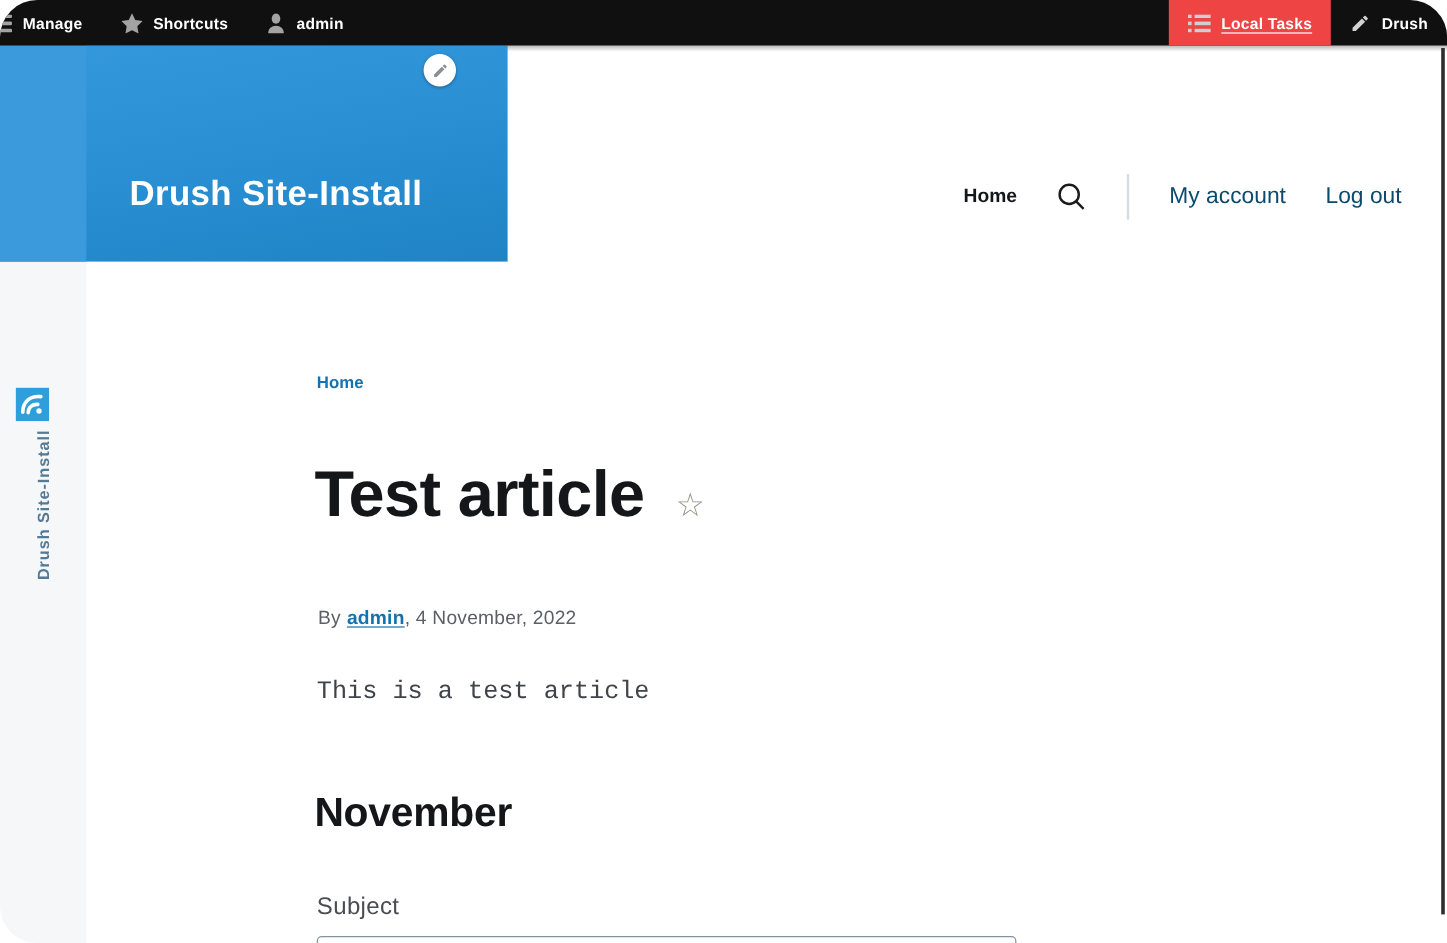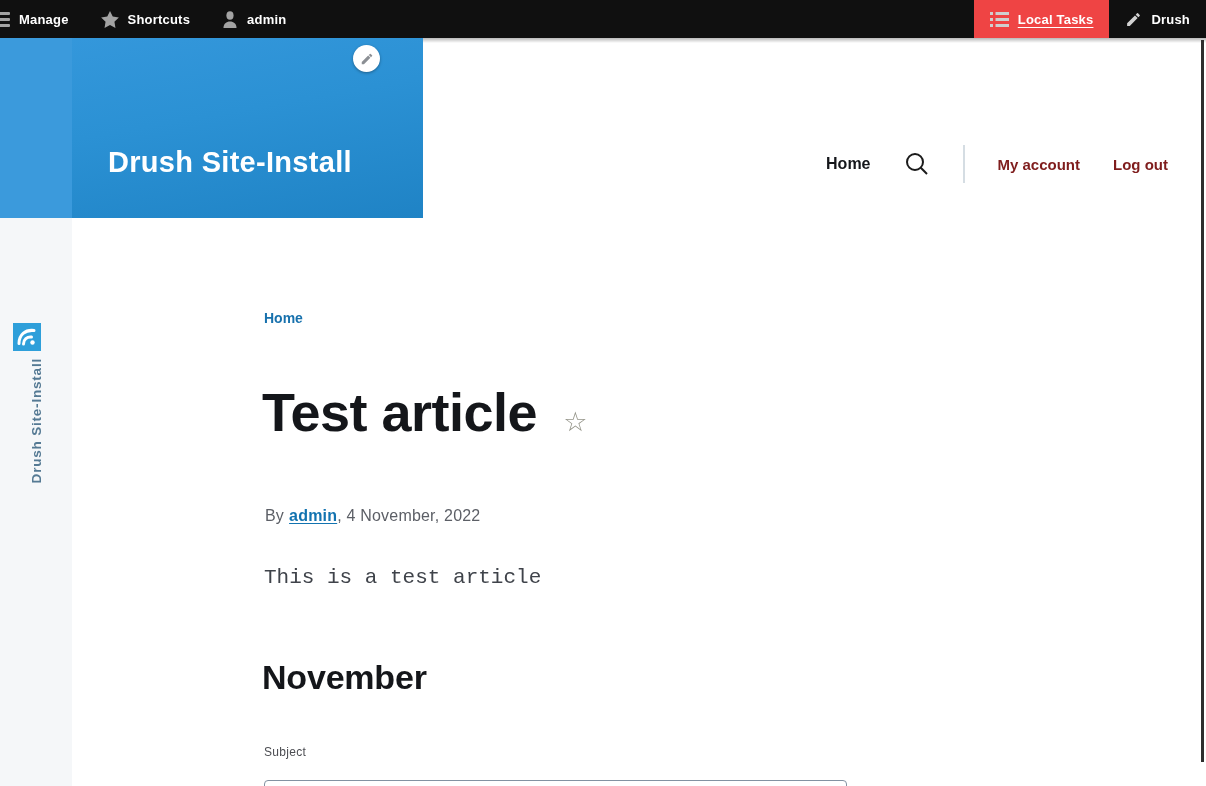--- a/index.html
+++ b/index.html
@@ -2,21 +2,21 @@
 <html><head>
 <meta charset="utf-8">
 <style>
   * { margin: 0; padding: 0; box-sizing: border-box; }
   html, body { width: 1206px; height: 786px; }
   body {
     font-family: "Liberation Sans", sans-serif;
     background: #ffffff;
     overflow: hidden;
   }
-  .page { position: relative; width: 1206px; height: 786px; overflow: hidden; background: #fff; }
+  .page { position: relative; width: 1206px; height: 786px; overflow: hidden; background: #fff; border-radius: 31px; }
 
   
   .toolbar {
     position: absolute; top: 0; left: 0; width: 1206px; height: 38px;
     background: #101010; display: flex; justify-content: space-between; align-items: stretch;
     z-index: 30;
   }
   .toolbar-left { display: flex; align-items: stretch; }
   .toolbar-right { display: flex; align-items: stretch; }
   .tb-item {
@@ -79,21 +79,21 @@
     position: absolute; top: 130px; left: 423px; right: 0; height: 68px;
     display: flex; align-items: center; justify-content: flex-end;
     gap: 33px; padding-right: 38px; z-index: 12;
   }
   .nav-home {
     color: #14161a; font-size: 16px; font-weight: bold; text-decoration: none; cursor: pointer;
   }
   .search-btn { background: none; border: none; cursor: pointer; display: flex; align-items: center; padding: 0; }
   .nav-divider { width: 2px; height: 38px; background: #d5dde3; }
   .nav-secondary {
-    color: #7f1d1d; font-size: 15px; font-weight: 700; text-decoration: none; cursor: pointer;
+    color: #0c4a6e; font-size: 19px; font-weight: 400; text-decoration: none; cursor: pointer;
   }
 
   
   .breadcrumb {
     position: absolute; top: 310px; left: 264px; font-size: 14px; font-weight: bold;
   }
   .breadcrumb a { color: #1771ad; text-decoration: none; cursor: pointer; }
 
   .title-row { position: absolute; top: 384px; left: 262px; display: flex; align-items: flex-start; text-align: center; }
   .article-title {
@@ -117,21 +117,21 @@
     color: #3f434a; font-size: 21px;
   }
 
   .comments-heading {
     position: absolute; top: 658px; left: 262px;
     color: #14161a; font-size: 34px; font-weight: 800; letter-spacing: -0.2px;
   }
 
   .subject-label {
     position: absolute; top: 745px; left: 264px;
-    color: #4c4d52; font-size: 12px; letter-spacing: 0.3px;
+    color: #4c4d52; font-size: 20px; letter-spacing: 0.3px;
   }
   .subject-input {
     position: absolute; top: 780px; left: 264px; width: 583px; height: 42px;
     border: 1px solid #8392a2; border-radius: 4px; background: #fff;
     font-size: 16px; padding: 0 12px; font-family: "Liberation Sans", sans-serif;
   }
 
   
   .scrollbar-thumb {
     position: absolute; top: 40px; left: 1201px; width: 3px; height: 722px;

